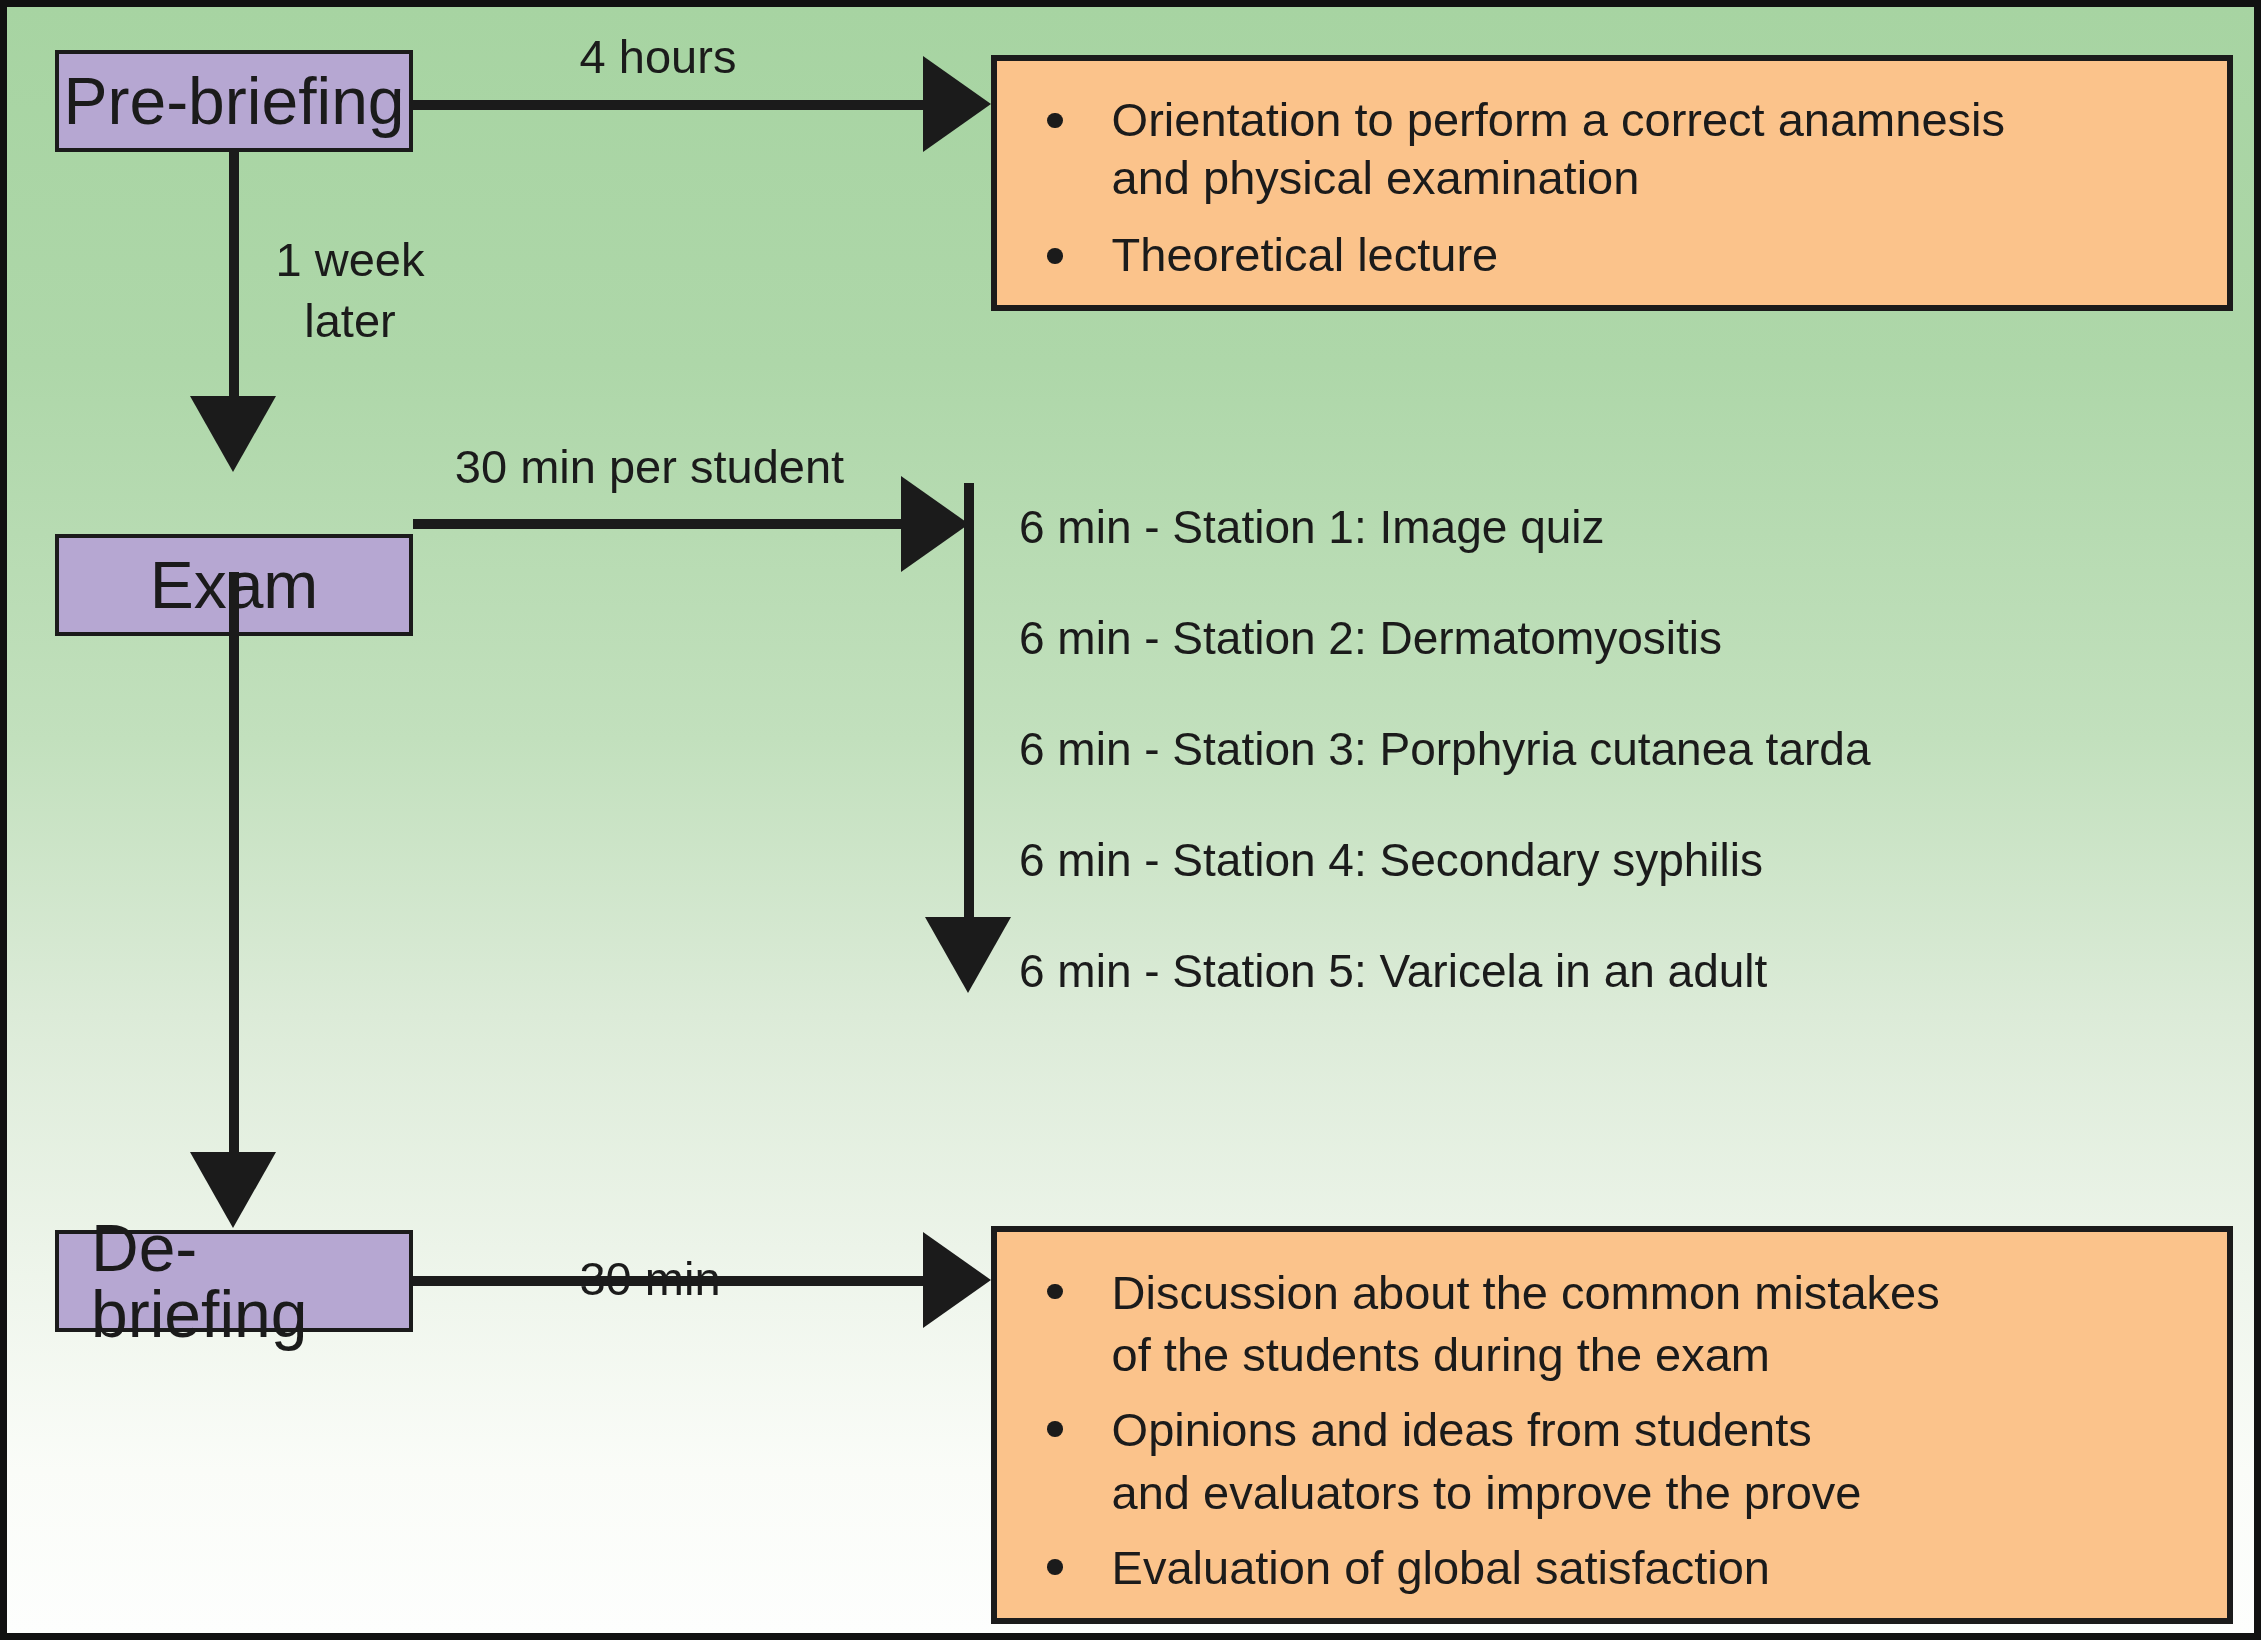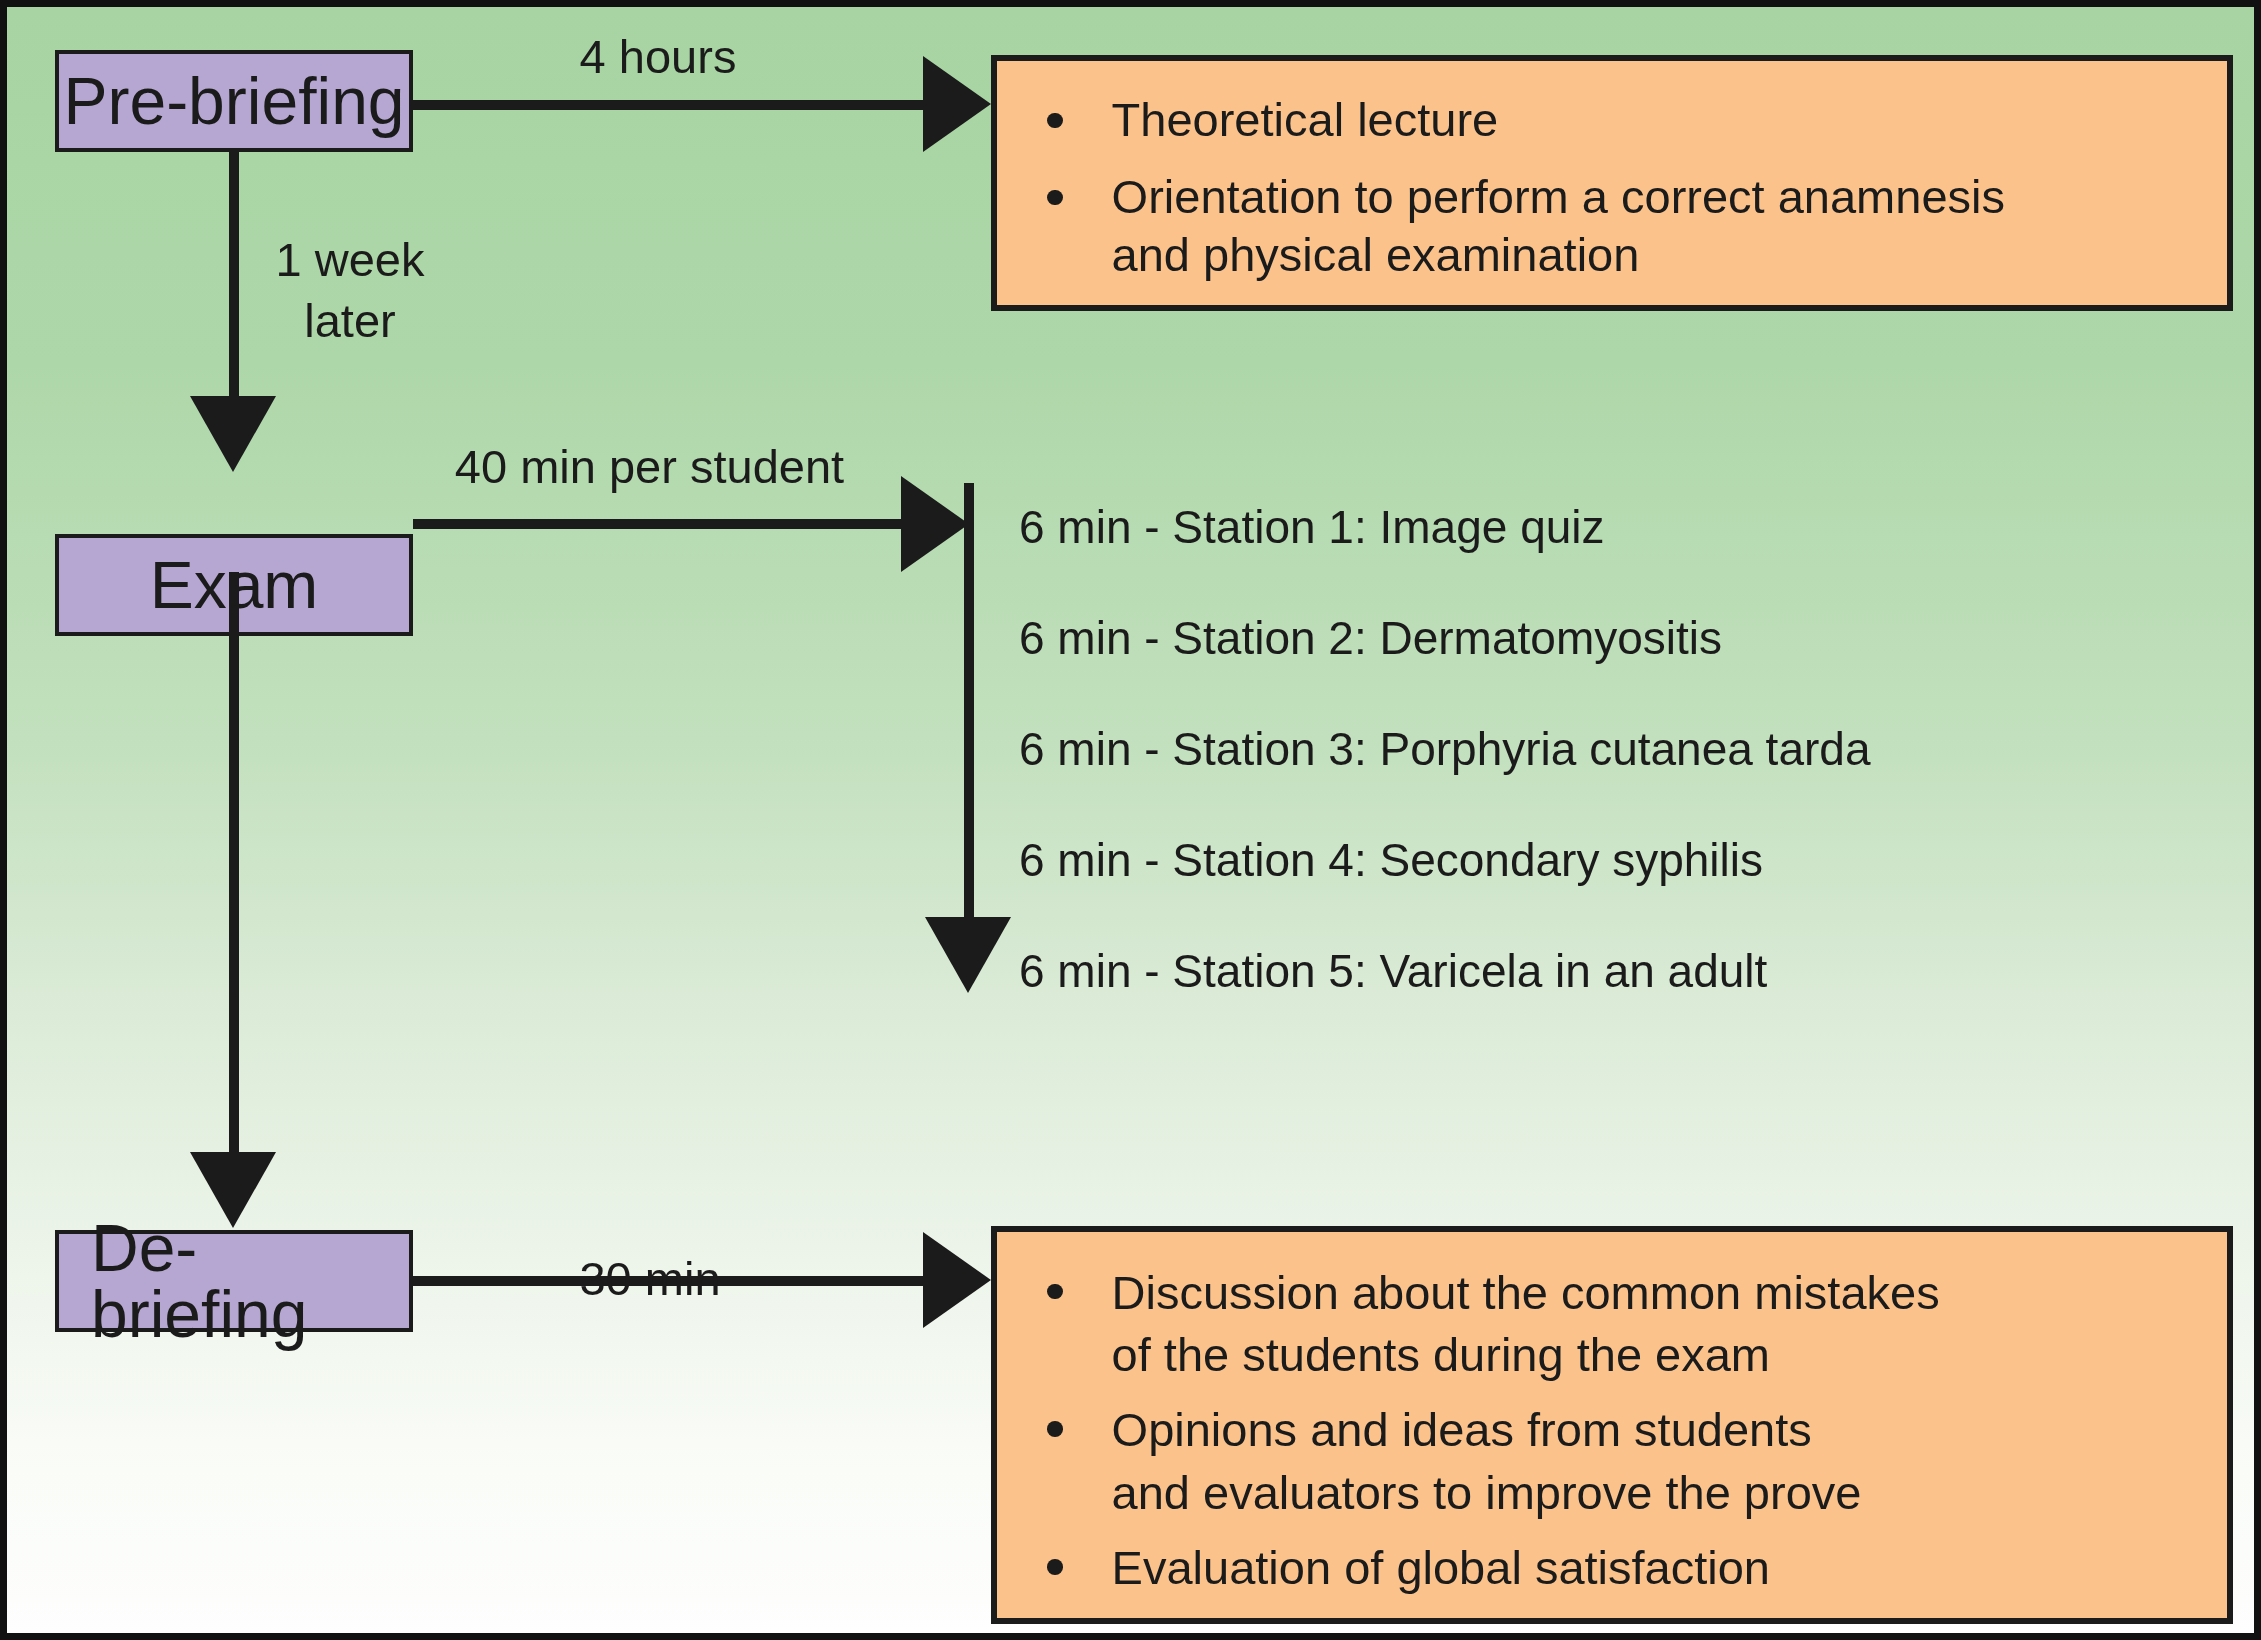--- a/index.html
+++ b/index.html
@@ -130,21 +130,21 @@
   <div class="head-right" style="left:916px; top:49px;"></div>
   <div class="arrow-label" id="label-4hours">4 hours</div>
 
   <div class="shaft v" style="left:222px; top:144px; height:247px;"></div>
   <div class="head-down" style="left:183px; top:389px;"></div>
   <div class="arrow-label" id="label-1week">1 week
 later</div>
 
   <div class="shaft h" style="left:406px; top:512px; width:491px;"></div>
   <div class="head-right" style="left:894px; top:469px;"></div>
-  <div class="arrow-label" id="label-30min-student">40 min per student</div>
+  <div class="arrow-label" id="label-30min-student">30 min per student</div>
 
   <div class="shaft v" style="left:957px; top:476px; height:436px;"></div>
   <div class="head-down" style="left:918px; top:910px;"></div>
 
   <div class="stations">
     <div class="station">6 min - Station 1: Image quiz</div>
     <div class="station">6 min - Station 2: Dermatomyositis</div>
     <div class="station">6 min - Station 3: Porphyria cutanea tarda</div>
     <div class="station">6 min - Station 4: Secondary syphilis</div>
     <div class="station">6 min - Station 5: Varicela in an adult</div>
@@ -153,26 +153,26 @@
   <div class="shaft v" style="left:222px; top:565px; height:580px;"></div>
   <div class="head-down" style="left:183px; top:1145px;"></div>
 
   <div class="shaft h" style="left:406px; top:1269px; width:514px;"></div>
   <div class="head-right" style="left:916px; top:1225px;"></div>
   <div class="arrow-label" id="label-30min">30 min</div>
 
   <div class="detail-box" id="box-prebrief-details">
     <div class="bullet-item">
       <span class="dot"></span>
-      <span class="bullet-text">Theoretical lecture</span>
+      <span class="bullet-text">Orientation to perform a correct anamnesis
+and physical examination</span>
     </div>
     <div class="bullet-item">
       <span class="dot"></span>
-      <span class="bullet-text">Orientation to perform a correct anamnesis
-and physical examination</span>
+      <span class="bullet-text">Theoretical lecture</span>
     </div>
   </div>
 
   <div class="detail-box" id="box-debrief-details">
     <div class="bullet-item">
       <span class="dot"></span>
       <span class="bullet-text">Discussion about the common mistakes
 of the students during the exam</span>
     </div>
     <div class="bullet-item">

